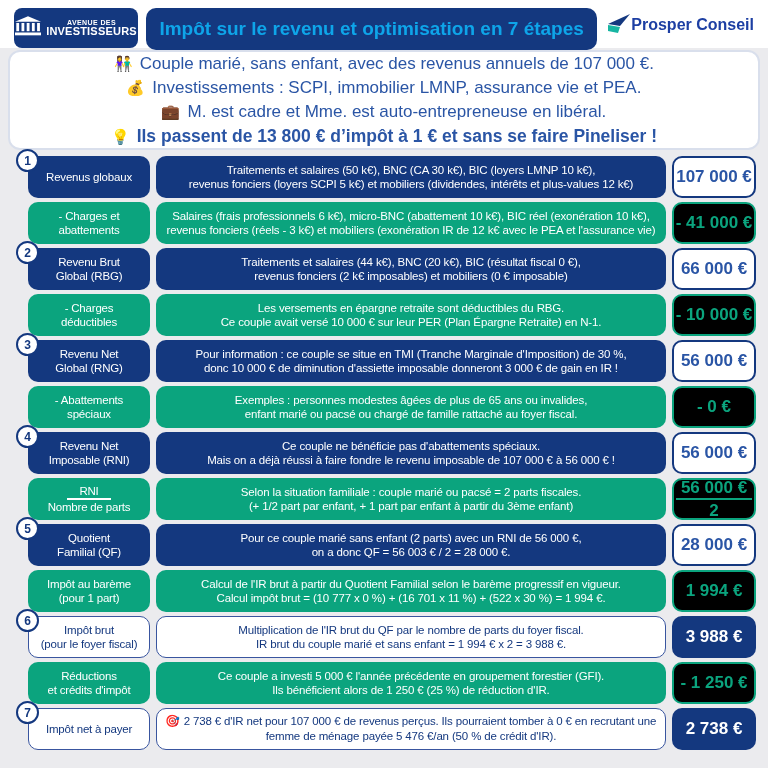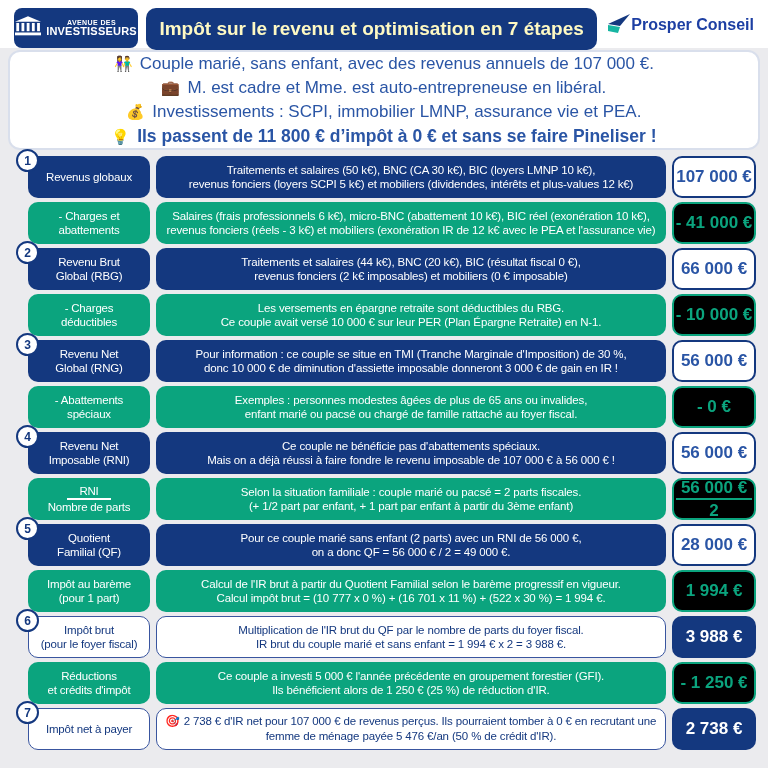--- a/index.html
+++ b/index.html
@@ -21,21 +21,21 @@
   .logo-adi{
     background:var(--navy); color:#fff; border-radius:8px;
     width:124px; height:40px; flex:0 0 auto;
     display:flex; align-items:center; justify-content:center; gap:5px;
     padding:0 6px;
   }
   .adi-text{display:flex; flex-direction:column; align-items:center; line-height:1.05;}
   .adi-line1{font-size:7px; font-weight:700; letter-spacing:.4px;}
   .adi-line2{font-size:11px; font-weight:700; letter-spacing:.2px;}
   .title-box{
-    flex:1; background:var(--navy); color:#fef9c3; border-radius:10px;
+    flex:1; background:var(--navy); color:#0ea5e9; border-radius:10px;
     height:42px; display:flex; align-items:center; justify-content:center;
     font-size:19px; font-weight:700; white-space:nowrap;
   }
   .prosper{
     flex:0 0 auto; display:flex; align-items:center; 
     color:#1d3fa3; font-weight:700; font-size:16px; padding:0 2px;
   }
   
   .intro{
     margin:2px 8px 6px 8px; height:100px;
@@ -108,27 +108,27 @@
     </span>
     <span>Prosper Conseil</span>
   </div>
 </div>
 
 <div class="intro">
   <div class="intro-line">
     <span class="emoji">👫</span><span>Couple marié, sans enfant, avec des revenus annuels de 107 000 €.</span>
   </div>
   <div class="intro-line">
+    <span class="emoji">💰</span><span>Investissements : SCPI, immobilier LMNP, assurance vie et PEA.</span>
+  </div>
+  <div class="intro-line">
     <span class="emoji">💼</span><span>M. est cadre et Mme. est auto-entrepreneuse en libéral.</span>
   </div>
-  <div class="intro-line">
-    <span class="emoji">💰</span><span>Investissements : SCPI, immobilier LMNP, assurance vie et PEA.</span>
-  </div>
   <div class="intro-line bold">
-    <span class="emoji">💡</span><span>Ils passent de 11 800 € d’impôt à 0 € et sans se faire Pineliser !</span>
+    <span class="emoji">💡</span><span>Ils passent de 13 800 € d’impôt à 1 € et sans se faire Pineliser !</span>
   </div>
 </div>
 
 <div class="table">
 
   <div class="row">
     <div class="badge">1</div>
     <div class="cell label theme-navy">
       <span>Revenus globaux</span>
     </div>
@@ -230,21 +230,21 @@
   </div>
 
   <div class="row">
     <div class="badge">5</div>
     <div class="cell label theme-navy">
       <span>Quotient</span>
         <span>Familial (QF)</span>
     </div>
     <div class="cell desc theme-navy">
       <span>Pour ce couple marié sans enfant (2 parts) avec un RNI de 56 000 €,</span>
-        <span>on a donc QF = 56 000 € / 2 = 49 000 €.</span>
+        <span>on a donc QF = 56 003 € / 2 = 28 000 €.</span>
     </div>
     <div class="value val-navy">28 000 €</div>
   </div>
 
   <div class="row">
     <div class="cell label theme-green">
       <span>Impôt au barème</span>
         <span>(pour 1 part)</span>
     </div>
     <div class="cell desc theme-green">

